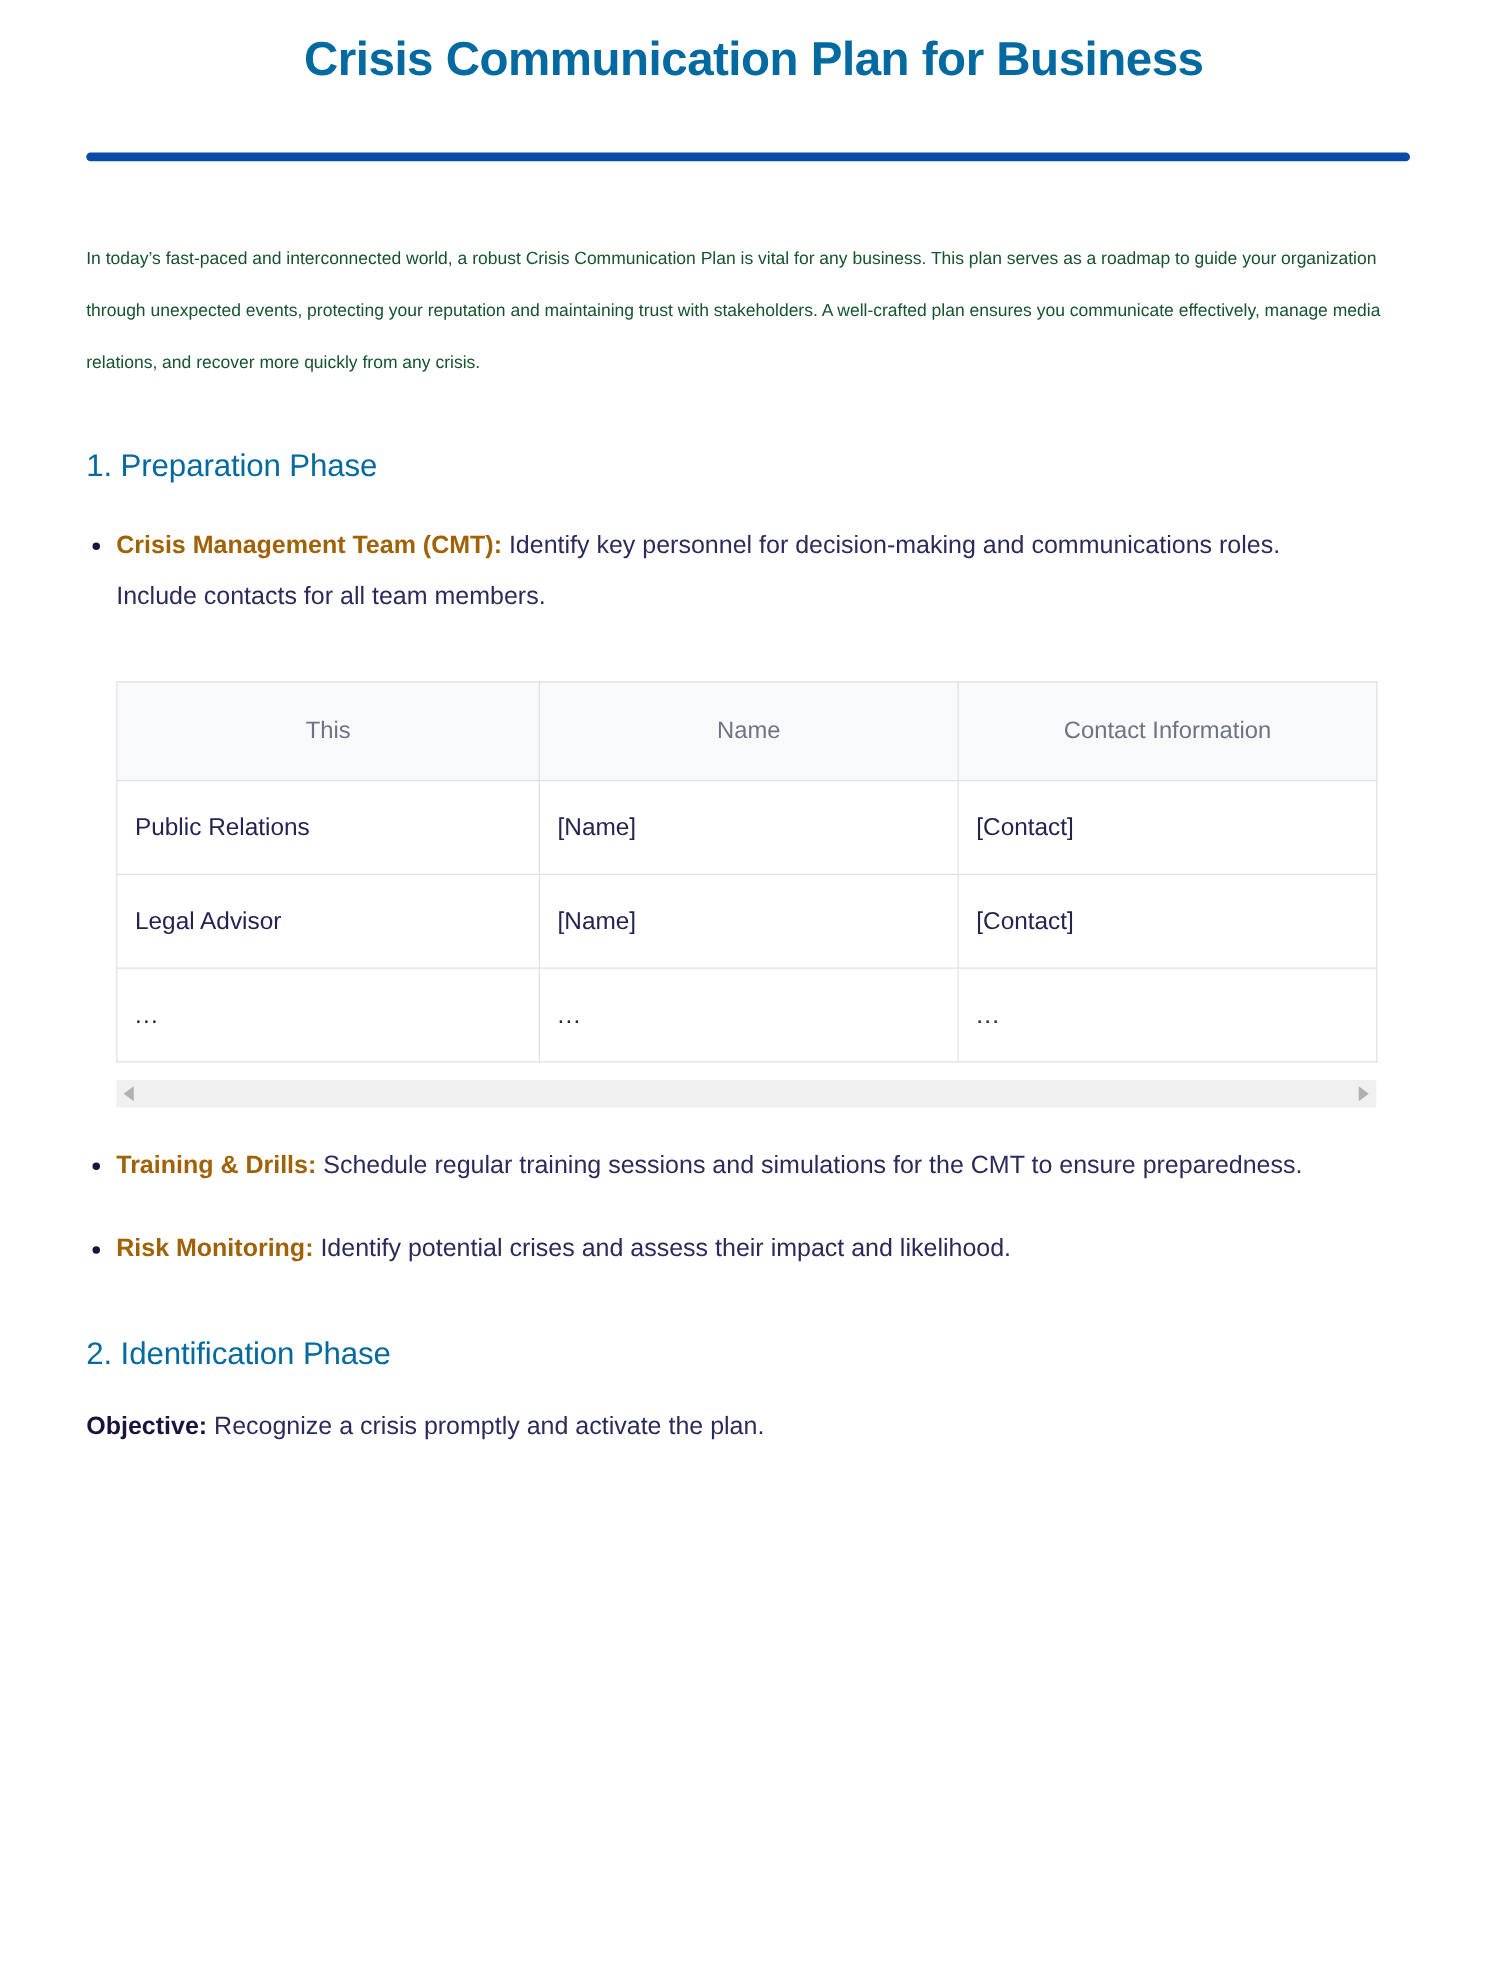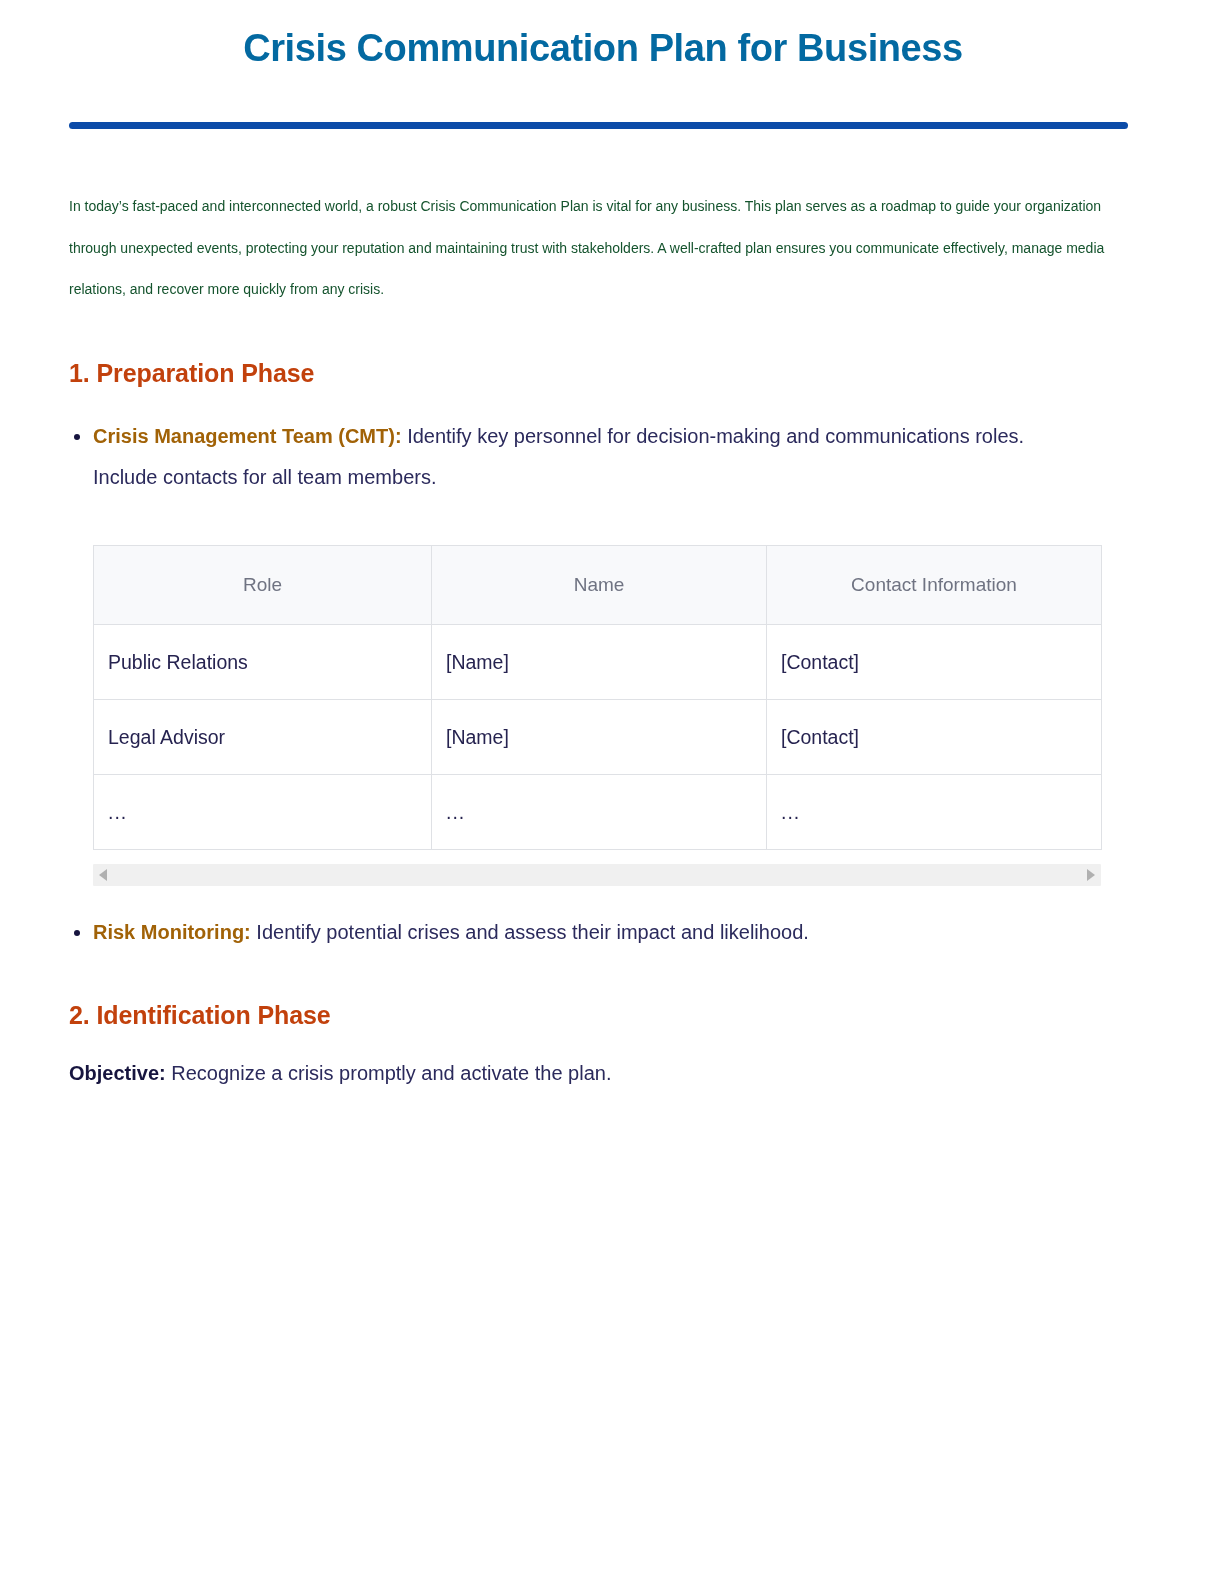--- a/index.html
+++ b/index.html
@@ -56,23 +56,23 @@
     color: #14532d;
     font-weight: 400;
     max-width: 1037px;
   }
 
   h2.section-heading {
     margin: 0;
     padding-top: 45px;
     font-size: 25px;
     line-height: 34px;
-    font-weight: 700;
+    font-weight: 400;
     letter-spacing: -0.1px;
-    color: #c2410c;
+    color: #0369a1;
   }
 
   p.objective {
     margin: 0;
     padding-top: 26px;
     font-size: 20px;
     line-height: 30px;
     color: #2b2a5c;
   }
   p.objective .lead { font-weight: 700; color: #17153f; }
@@ -205,21 +205,21 @@
 
     <div class="table-wrap">
       <table class="data-table">
         <colgroup>
           <col class="c1">
             <col class="c2">
             <col class="c3">
         </colgroup>
         <thead>
           <tr>
-            <th>Role</th>
+            <th>This</th>
             <th>Name</th>
             <th>Contact Information</th>
           </tr>
         </thead>
         <tbody>
           <tr>
             <td>Public Relations</td>
             <td>[Name]</td>
             <td>[Contact]</td>
           </tr>
@@ -237,20 +237,23 @@
       </table>
     </div>
 
     <div class="hscroll">
       <span class="arrow arrow-left"></span>
       <span class="arrow arrow-right"></span>
     </div>
 
     <ul class="bullets after-table-list">
       <li>
+        <span class="lead">Training &amp; Drills:</span><span> Schedule regular training sessions and simulations for the CMT to ensure preparedness.</span>
+      </li>
+      <li>
         <span class="lead">Risk Monitoring:</span><span> Identify potential crises and assess their impact and likelihood.</span>
       </li>
     </ul>
 
     <h2 class="section-heading section-gap">2. Identification Phase</h2>
 
     <p class="objective">
       <span class="lead">Objective:</span><span> Recognize a crisis promptly and activate the plan.</span>
     </p>
 

